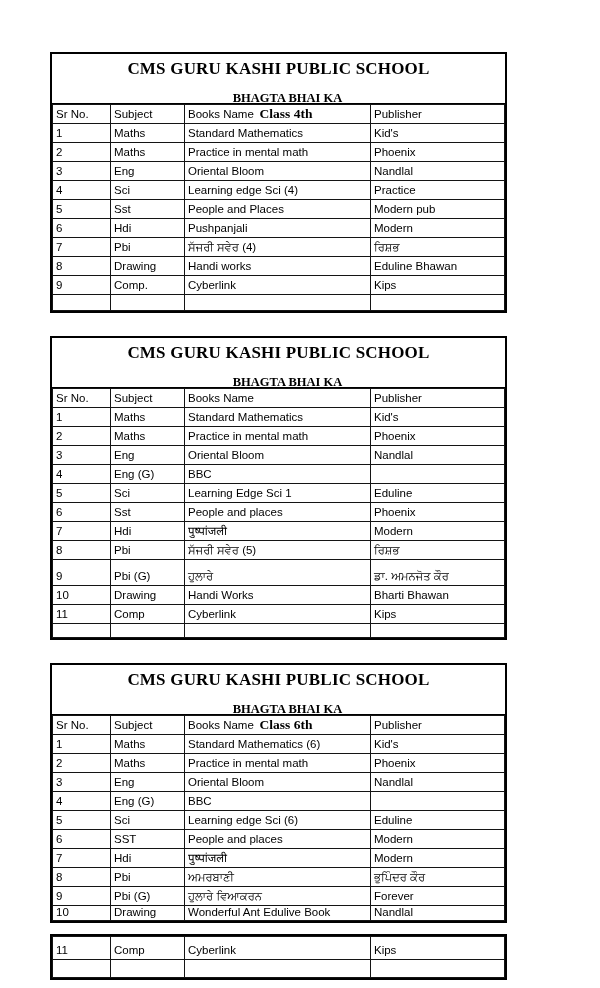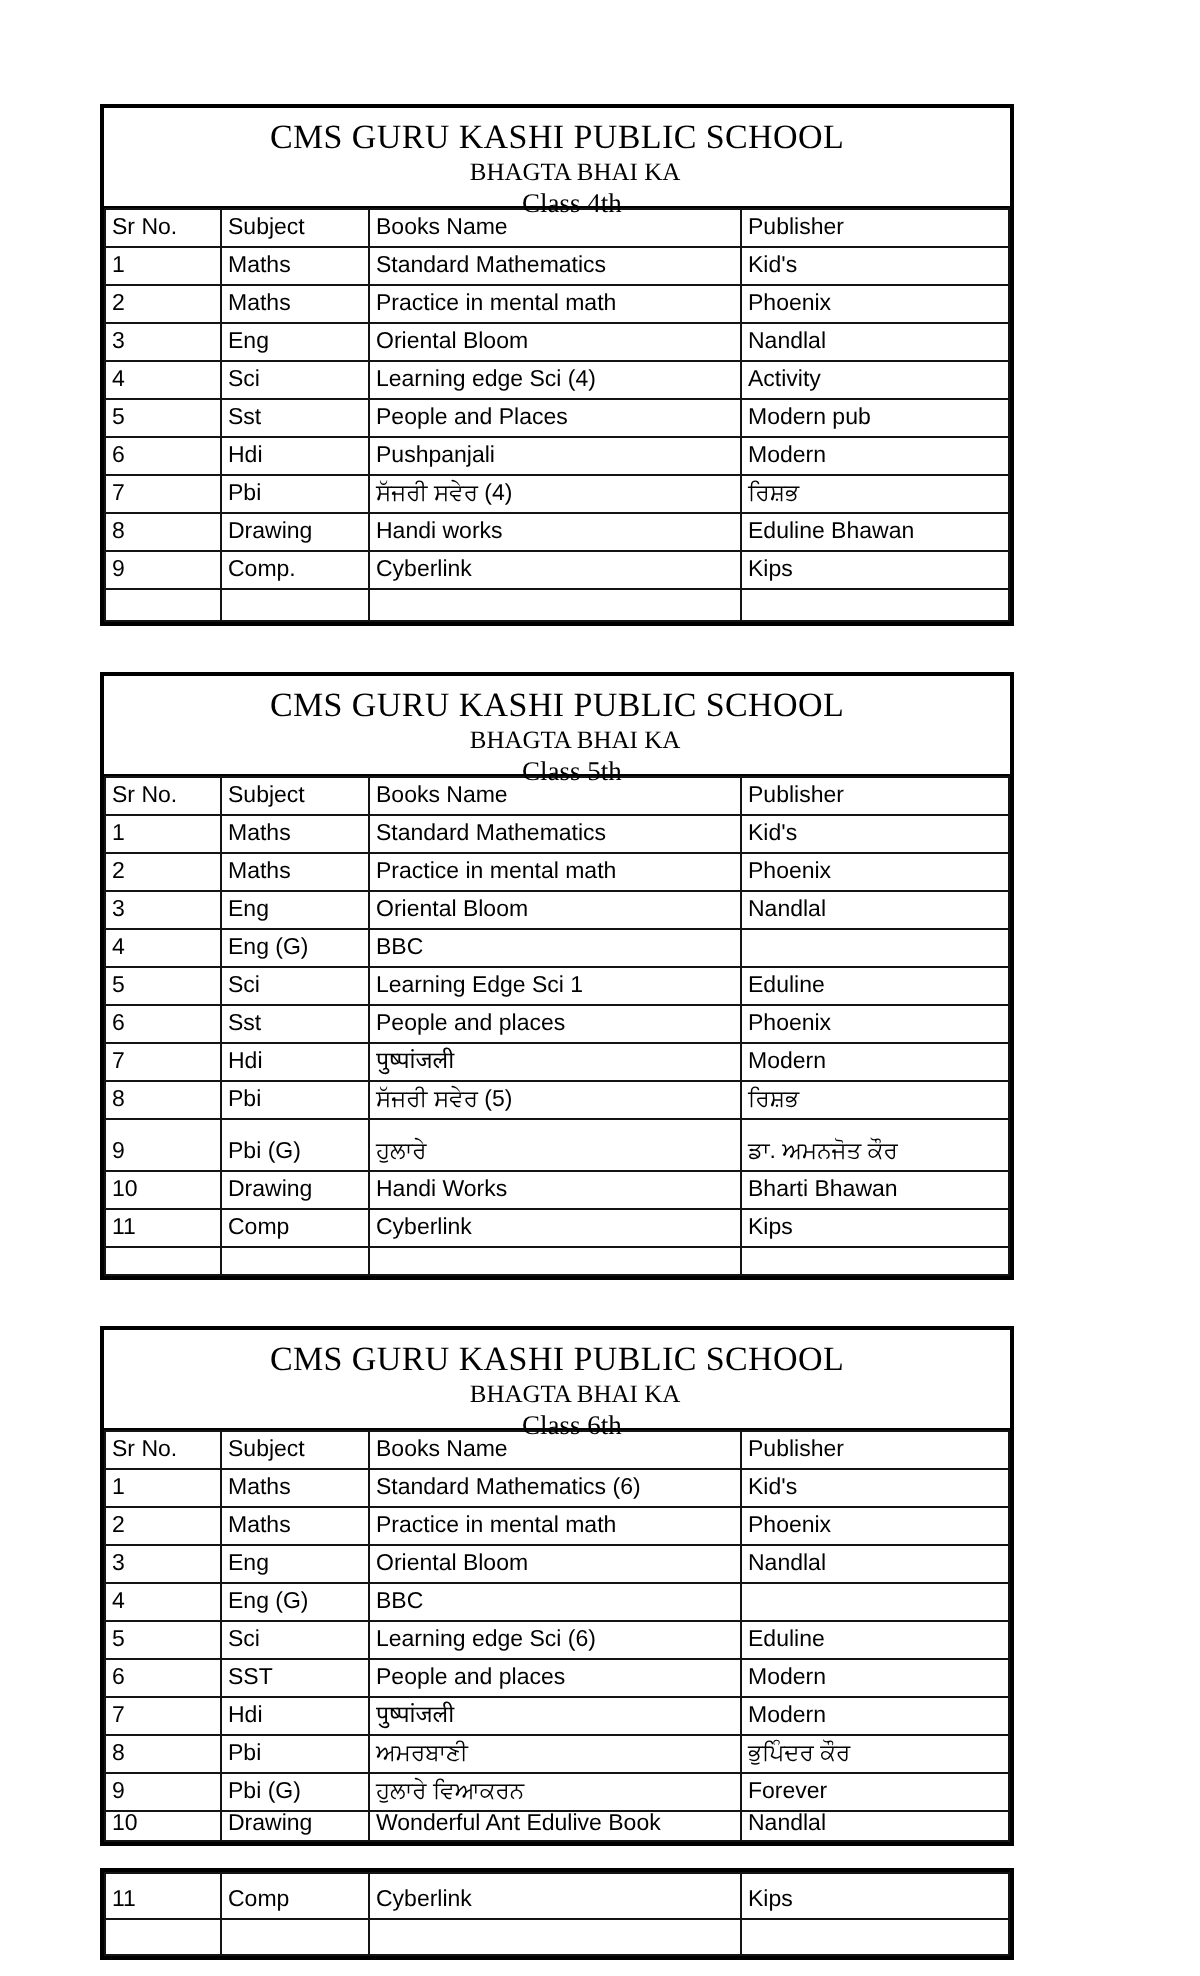--- a/index.html
+++ b/index.html
@@ -12,25 +12,25 @@
   }
   .sheet-table {
     position:absolute; left:50px; width:457px;
     border:2px solid #000; box-sizing:border-box; background:#fff;
   }
   .title-block {
     text-align:center;
     border-bottom:1px solid #000;
     padding:5px 0 3px 0;
     font-family:"Liberation Serif","DejaVu Serif",serif;
-    font-weight:normal;
+    font-weight:bold;
     height:50px; box-sizing:border-box;
   }
   .t1 { font-size:17px; line-height:19px; letter-spacing:.2px; }
-  .t2 { font-size:12.5px; line-height:14px; margin-top:1px;padding-left:18px; }
+  .t2 { font-size:12.5px; line-height:14px; margin-top:13px;padding-left:18px; }
   .t3 { font-size:13.5px; line-height:15px; margin-top:1px;padding-left:15px; }
   table { width:100%; border-collapse:collapse; table-layout:fixed; }
   col.c1 { width:58px; } col.c2 { width:74px; } col.c3 { width:186px; }
   td, th {
     border:1px solid #141414;
     font-size:11.5px; font-weight:normal; text-align:left;
     vertical-align:bottom; padding:0 1px 2px 3px;
     overflow:hidden; white-space:nowrap;
     line-height:13px;
   }
@@ -89,21 +89,21 @@
         <tr>
           <td>3</td>
           <td>Eng</td>
           <td>Oriental Bloom</td>
           <td>Nandlal</td>
         </tr>
         <tr>
           <td>4</td>
           <td>Sci</td>
           <td>Learning edge Sci (4)</td>
-          <td>Activity</td>
+          <td>Practice</td>
         </tr>
         <tr>
           <td>5</td>
           <td>Sst</td>
           <td>People and Places</td>
           <td>Modern pub</td>
         </tr>
         <tr>
           <td>6</td>
           <td>Hdi</td>
@@ -135,21 +135,20 @@
           <td></td>
         </tr>
       </tbody>
   </table>
 </div>
 
 <div class="sheet-table" id="blockB">
   <div class="title-block">
     <div class="t1">CMS GURU KASHI PUBLIC SCHOOL</div>
     <div class="t2">BHAGTA BHAI KA</div>
-    <div class="t3">Class 5th</div>
   </div>
   <table id="tblB">
     <colgroup>
         <col class="c1">
         <col class="c2">
         <col class="c3">
         <col class="c4">
       </colgroup>
     <thead>
         <tr>

